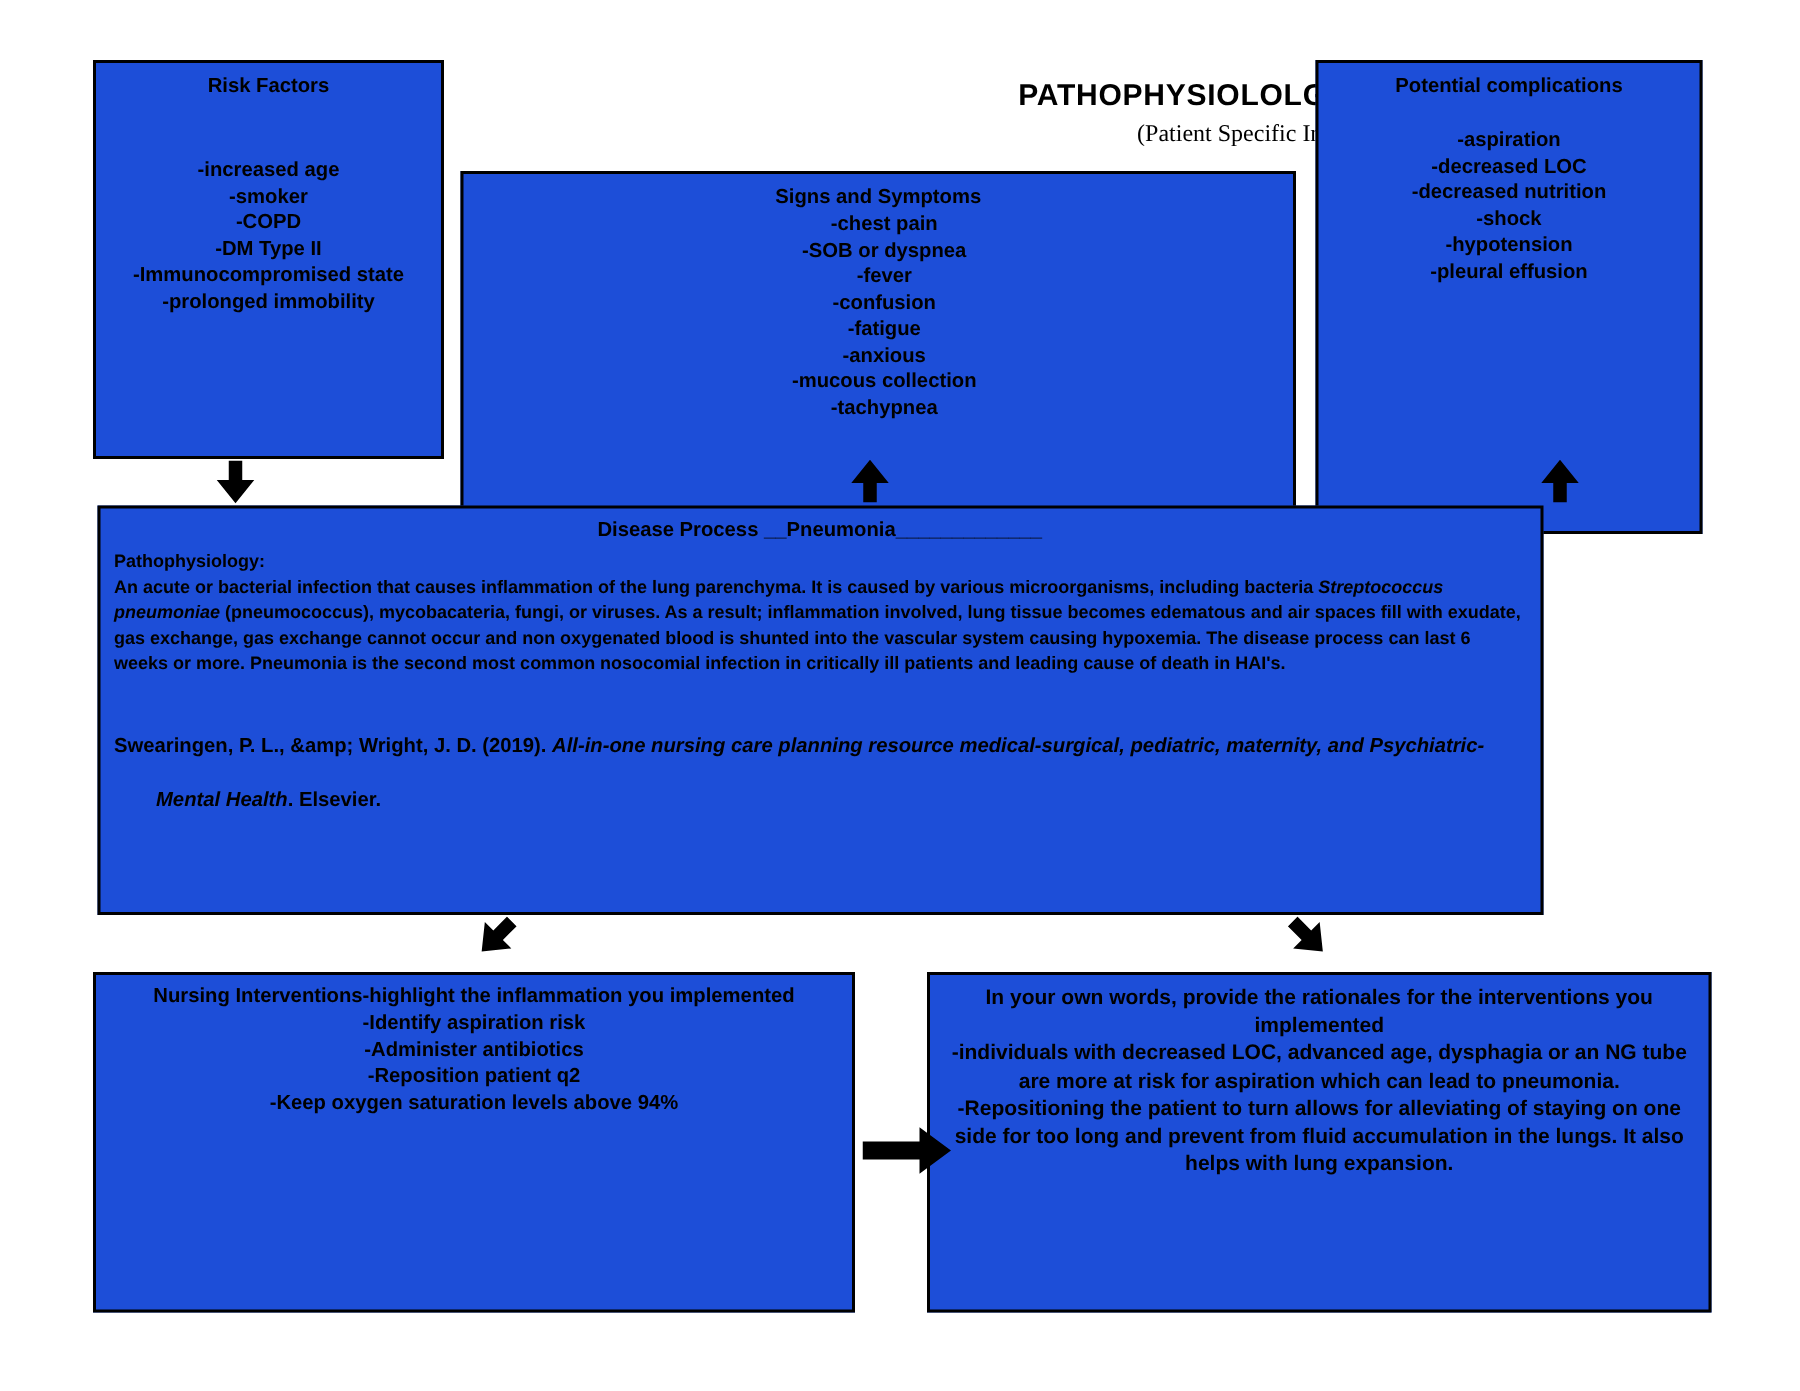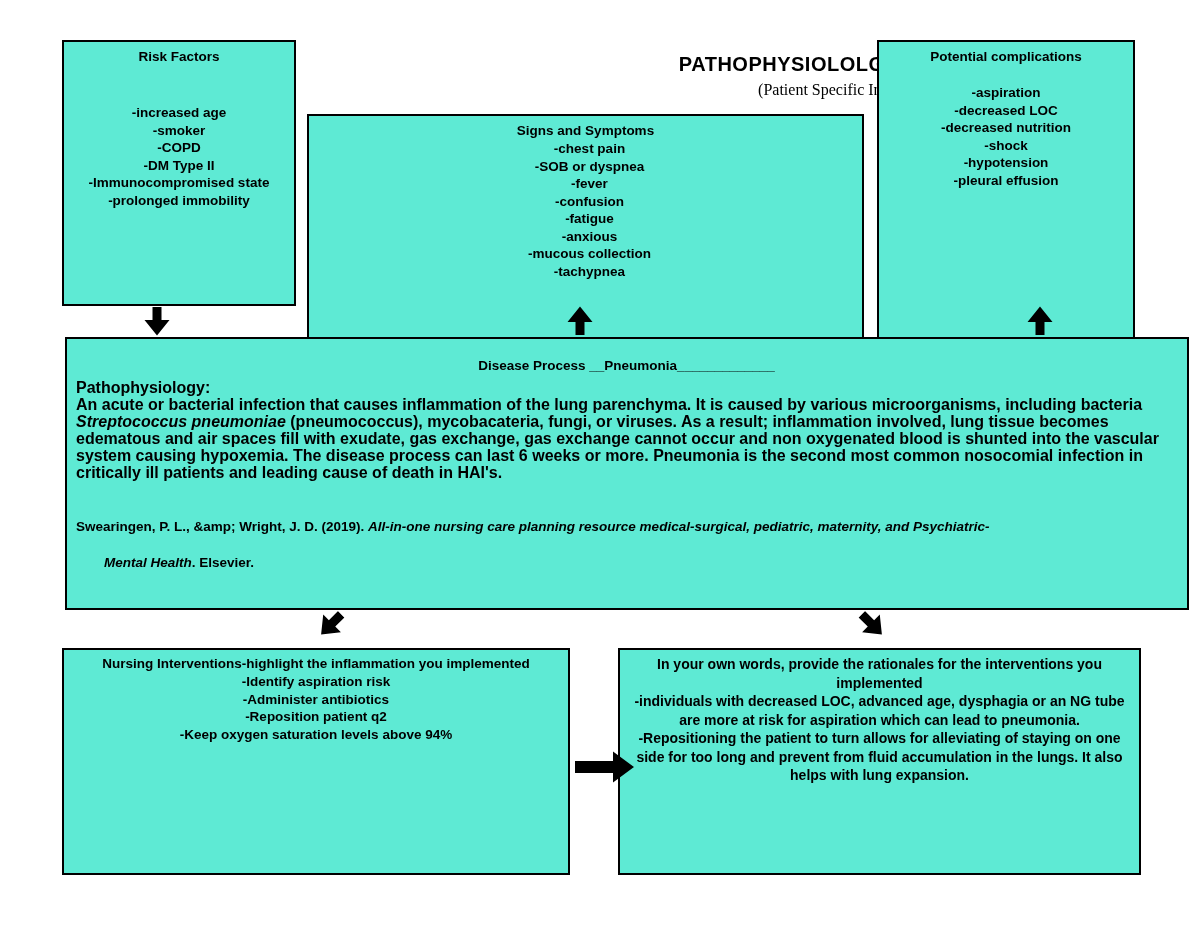--- a/index.html
+++ b/index.html
@@ -5,35 +5,35 @@
   html,body { margin:0; padding:0; background:#ffffff; }
   .page {
     position:relative; width:1200px; height:927px; background:#ffffff;
     font-family:"Liberation Sans", sans-serif; font-weight:700; color:#000;
     overflow:hidden;
   }
   .header { position:absolute; left:250px; top:52px; width:700px; text-align:right; }
   .map-title { font-size:20px; line-height:25px; letter-spacing:0.5px; }
   .map-subtitle { font-family:"Liberation Serif", serif; font-weight:400; font-size:16px; line-height:20px; margin-top:3px; }
 
-  .box { position:absolute; border:2px solid #000; box-sizing:border-box; background:#5eead4; }
+  .box { position:absolute; border:2px solid #000; box-sizing:border-box; background:#1d4ed8; }
   .box-title { font-size:13.5px; line-height:18px; padding-top:6px; }
   .center { text-align:center; }
   .item { font-size:13.5px; line-height:17.5px;text-align:center; }
   .gap38 { height:38px; }
   .gap18 { height:18px; }
 
   .risk-box  { left:62px;  top:40px;  width:234px; height:266px; }
   .ss-box    { left:307px; top:114px; width:557px; height:248px; }
   .comp-box  { left:877px; top:40px;  width:258px; height:316px; }
   .ss-items  { padding-left:8px; }
 
-  .disease-box { left:65px; top:337px; width:1124px; height:273px; padding:18px 10px 0 9px; }
+  .disease-box { left:65px; top:337px; width:964px; height:273px; padding:5px 10px 0 9px; }
   .dp-heading { text-align:center; font-size:13.5px; line-height:18px; }
-  .dp-text { font-size:16px; line-height:17px; margin-top:4px; }
+  .dp-text { font-size:12px; line-height:17px; margin-top:4px; }
   .italic { font-style:italic; }
   .citation { font-size:13.5px; line-height:17px; margin-top:37px; }
   .cit-line2 { margin-left:28px; margin-top:19px; }
 
   .nurse-box { left:62px;  top:648px; width:508px; height:227px; padding:5px 4px 0; text-align:center; }
   .nurse-box .item { font-size:13.5px; line-height:17.5px; }
   .rat-box   { left:618px; top:648px; width:523px; height:227px; padding:5px 8px 0; text-align:center; }
   .rat-box .item, .rat-box .box-title { font-size:14px; line-height:18.5px; padding-top:0; }
 
   .arrow { position:absolute; }

